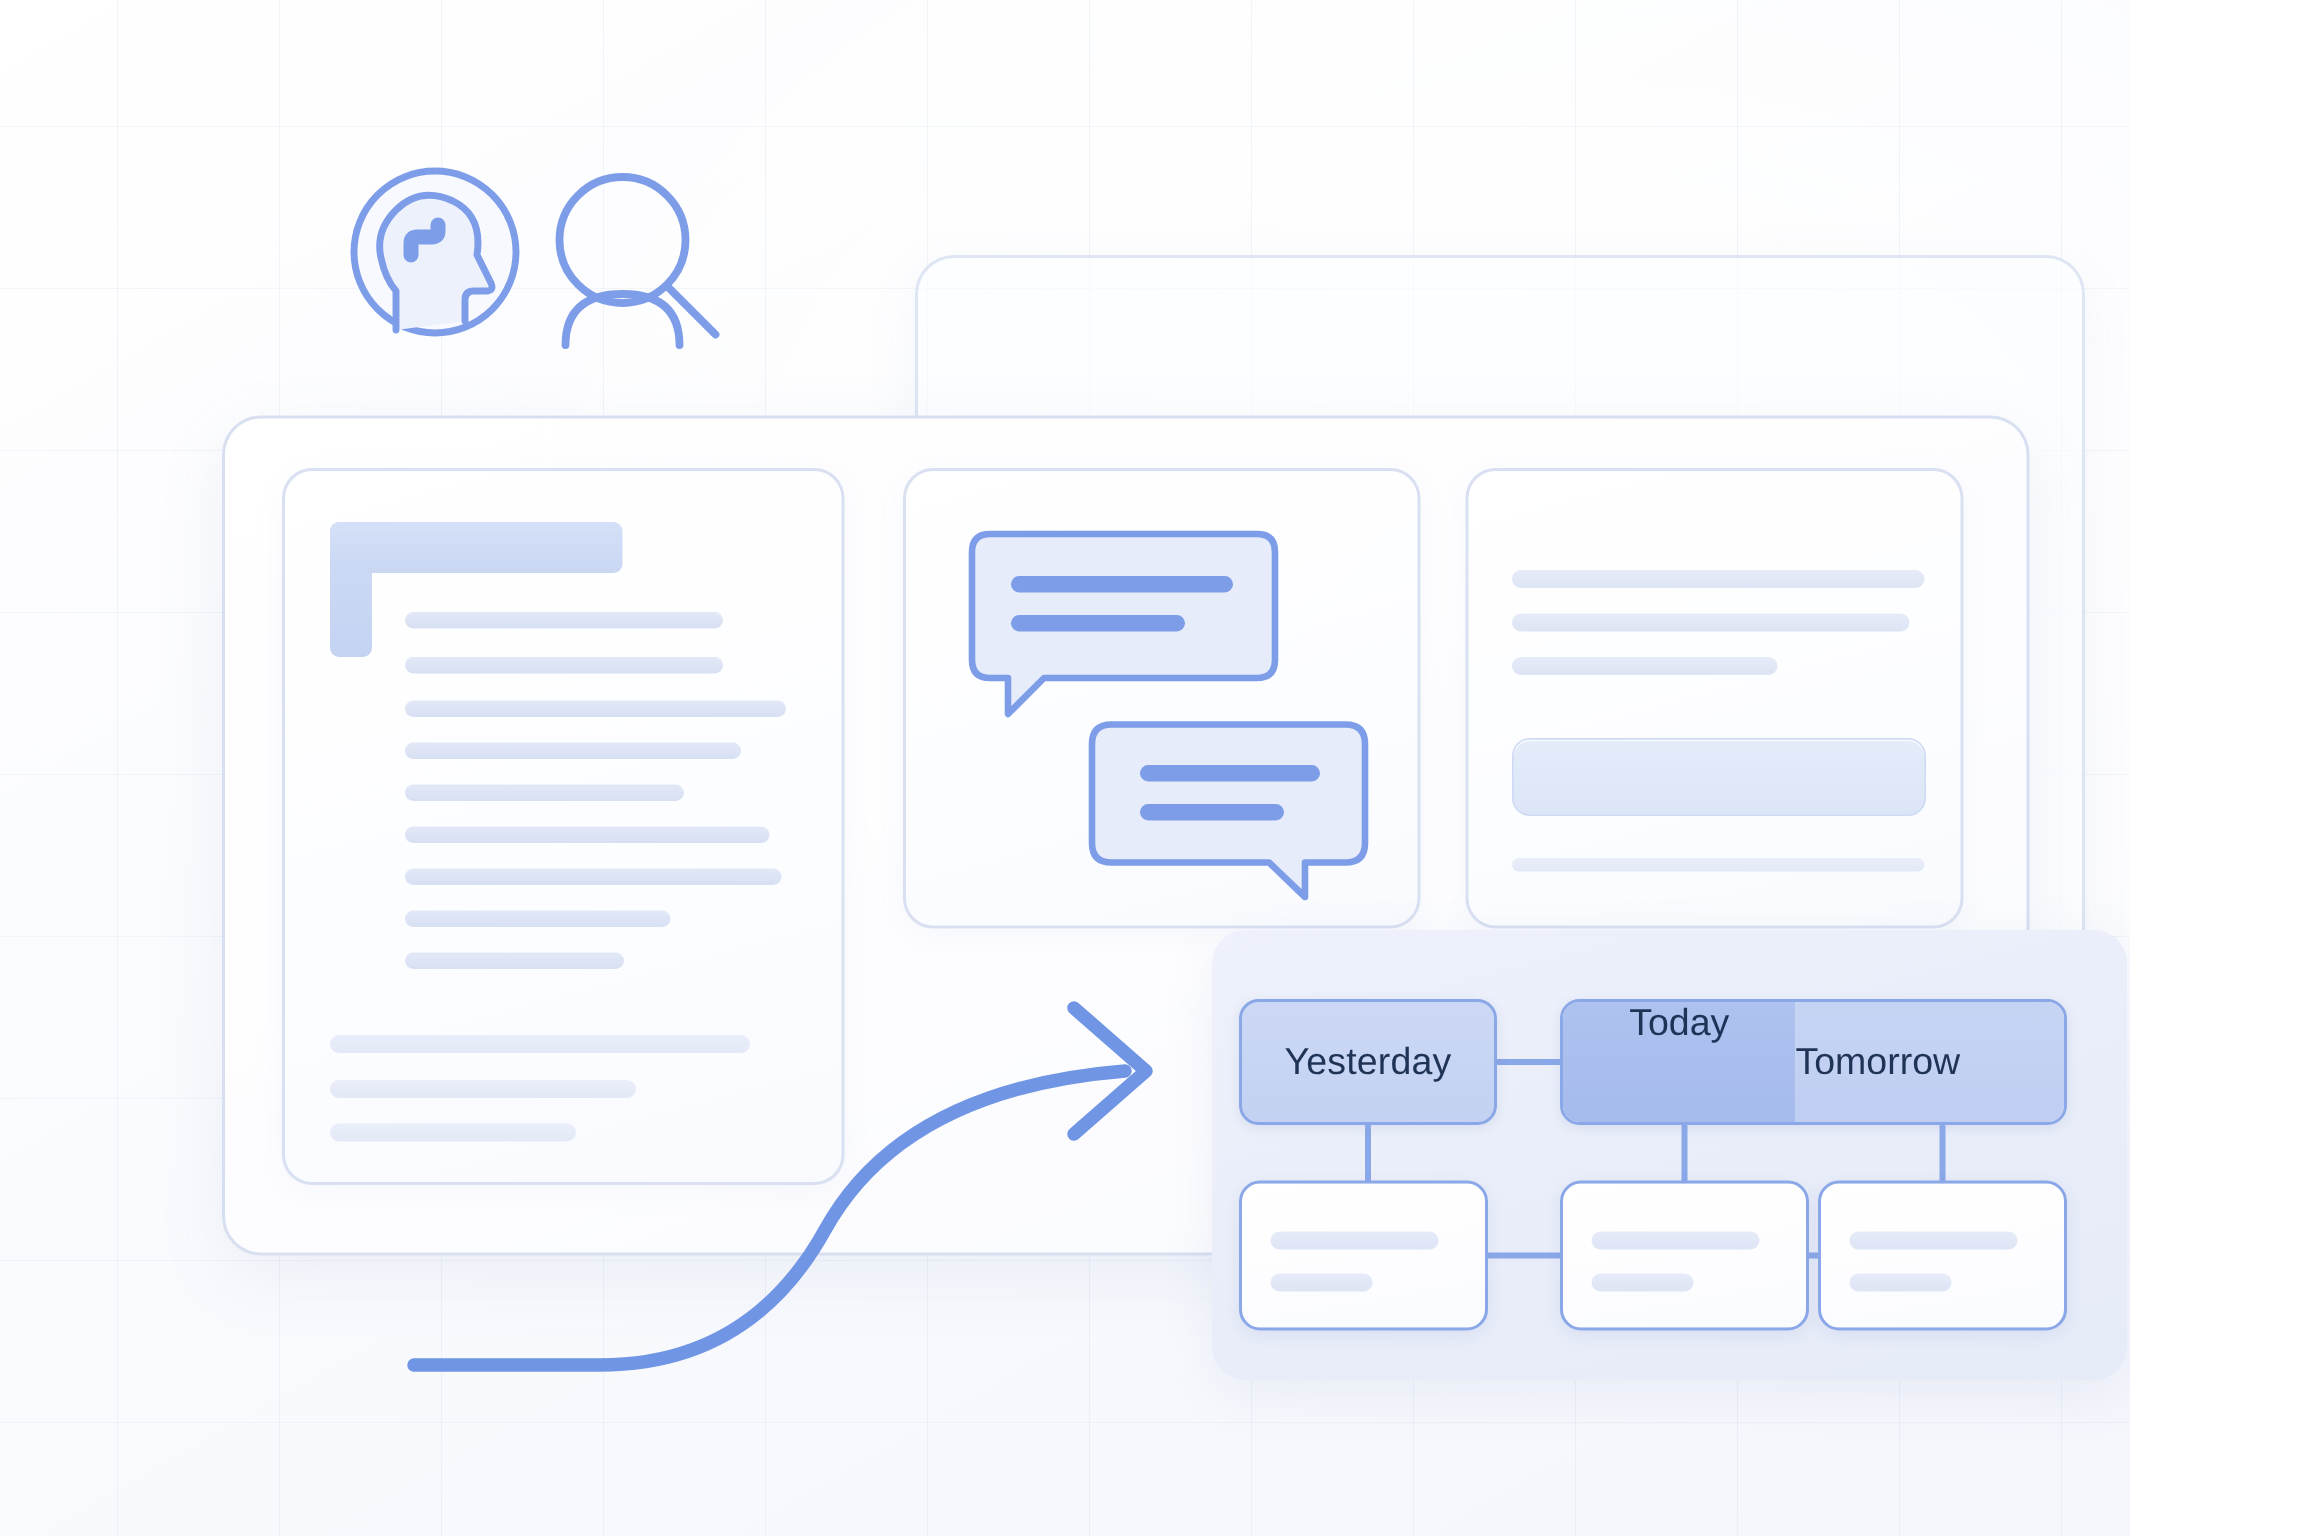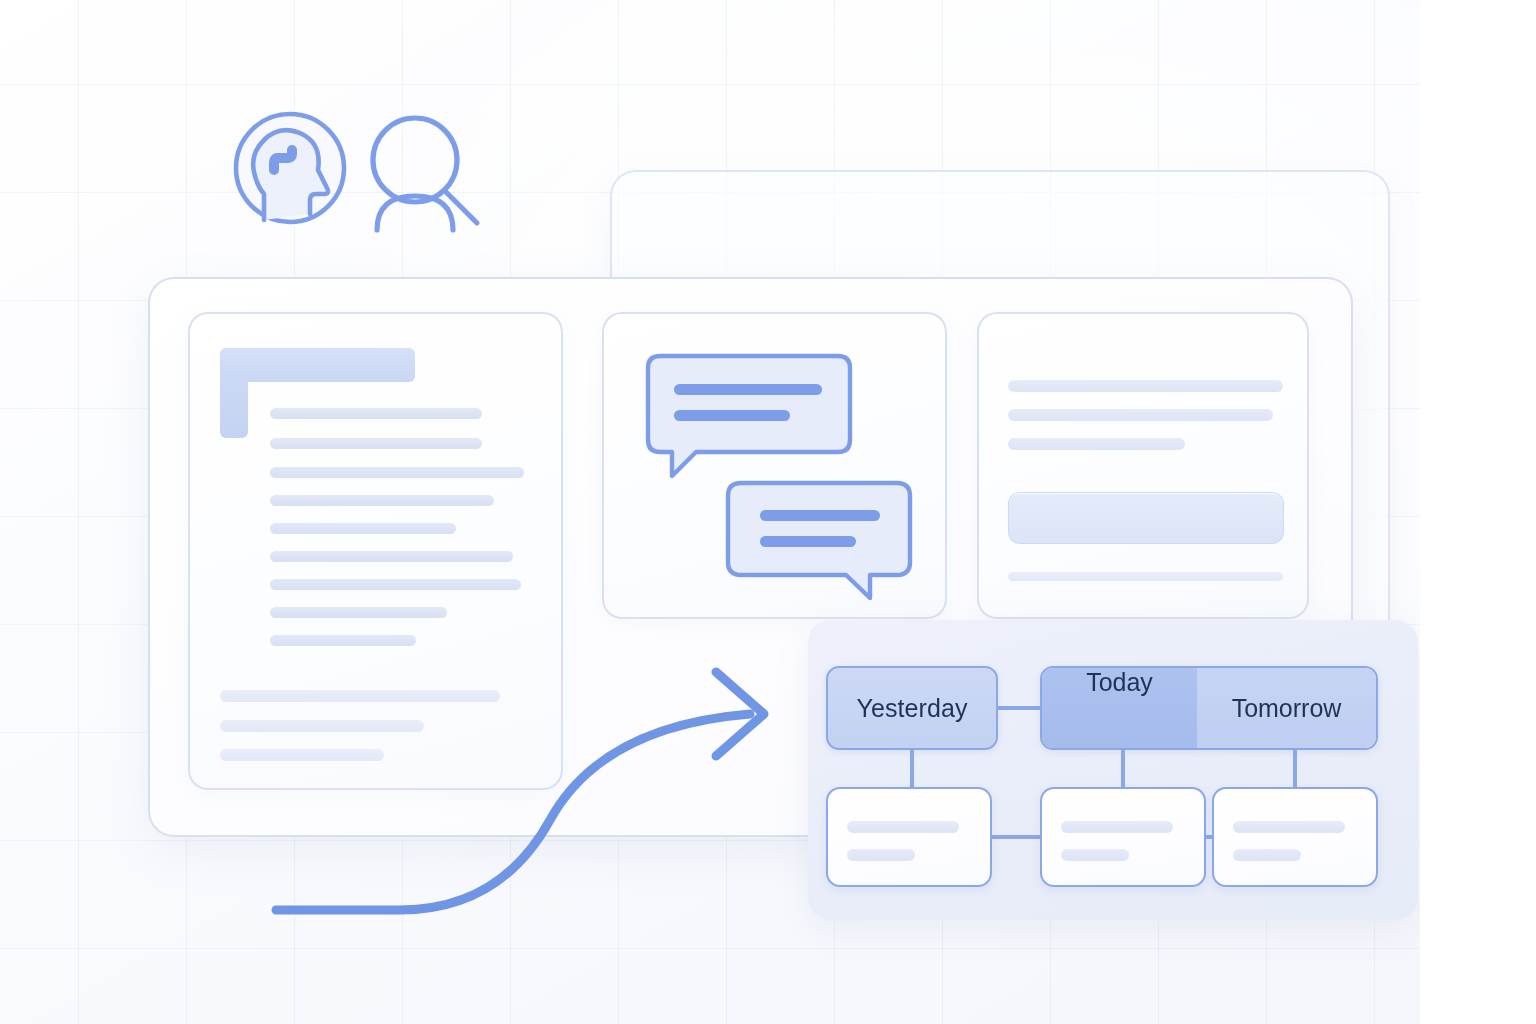--- a/index.html
+++ b/index.html
@@ -170,21 +170,21 @@
     box-shadow: 0 2px 7px rgba(110,134,194,0.16);
   }
   #node-today {
     flex: 0 0 155px;
     display: flex; align-items: flex-start; justify-content: center;
     font-size: 25px; color: #1f3356;
     background: linear-gradient(180deg, #aec2ef 0%, #a5bbec 100%);
   }
   #node-tomorrow {
     flex: 1;
-    display: flex; align-items: center; justify-content: center;
+    display: flex; align-items: center; justify-content: flex-start;
     font-size: 25px; color: #1f3356;
     background: linear-gradient(180deg, #c6d4f4 0%, #bfcef1 100%);
   }
 
   
   .conn {
     position: absolute;
     background: #8aa7e8;
     border-radius: 2px;
   }

